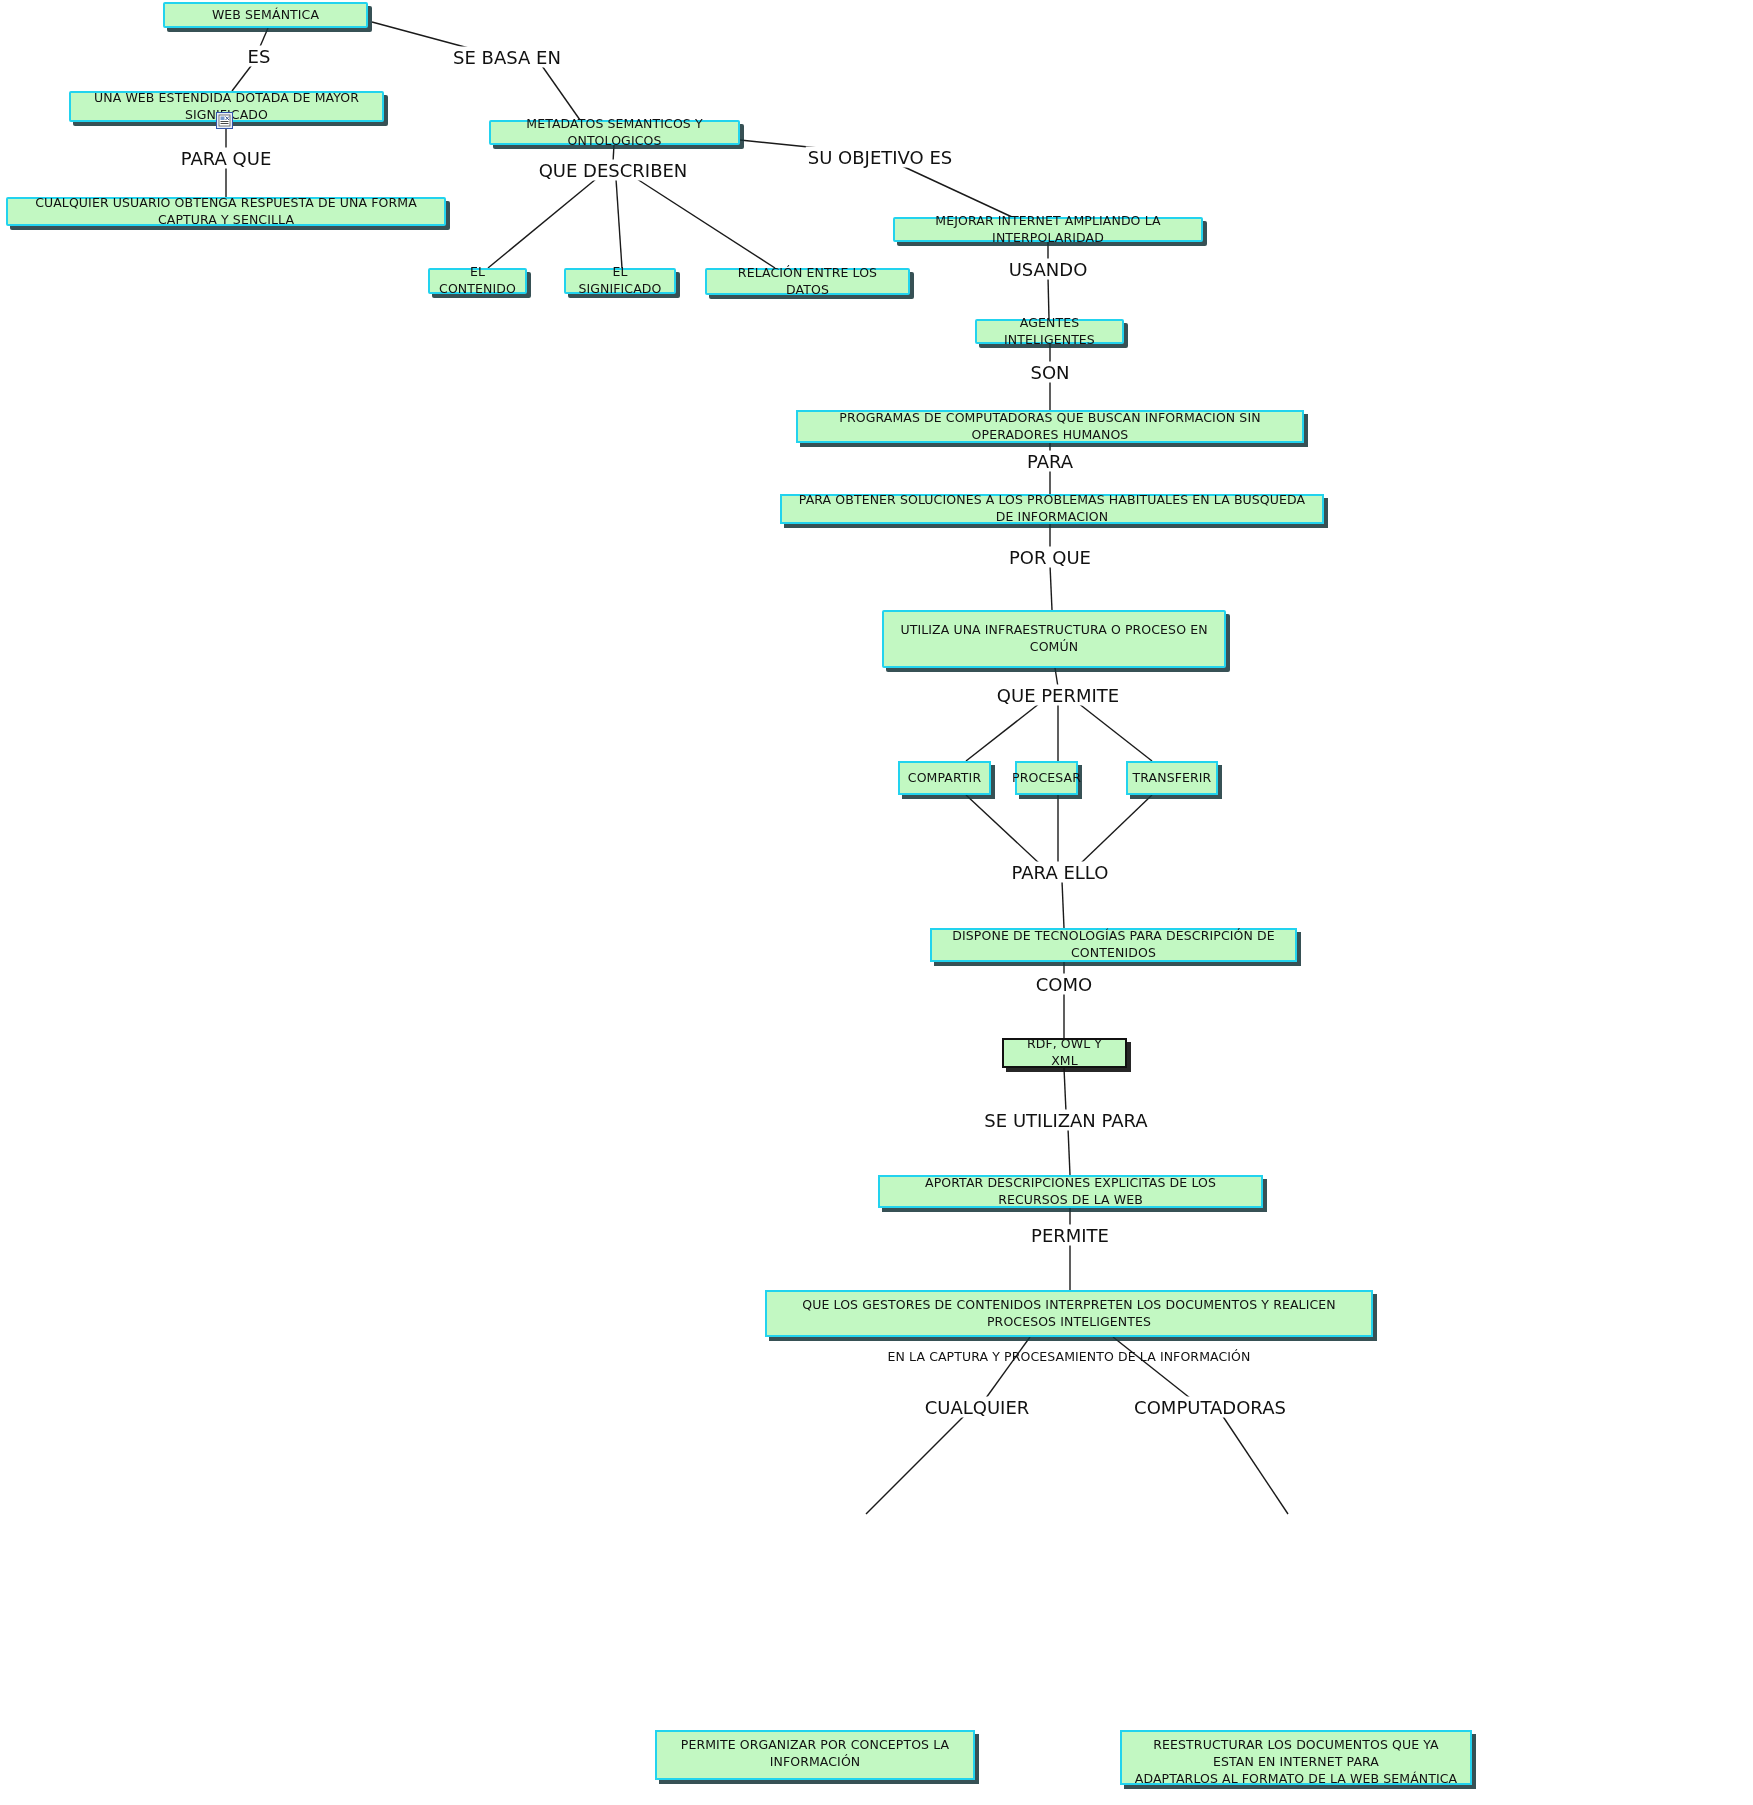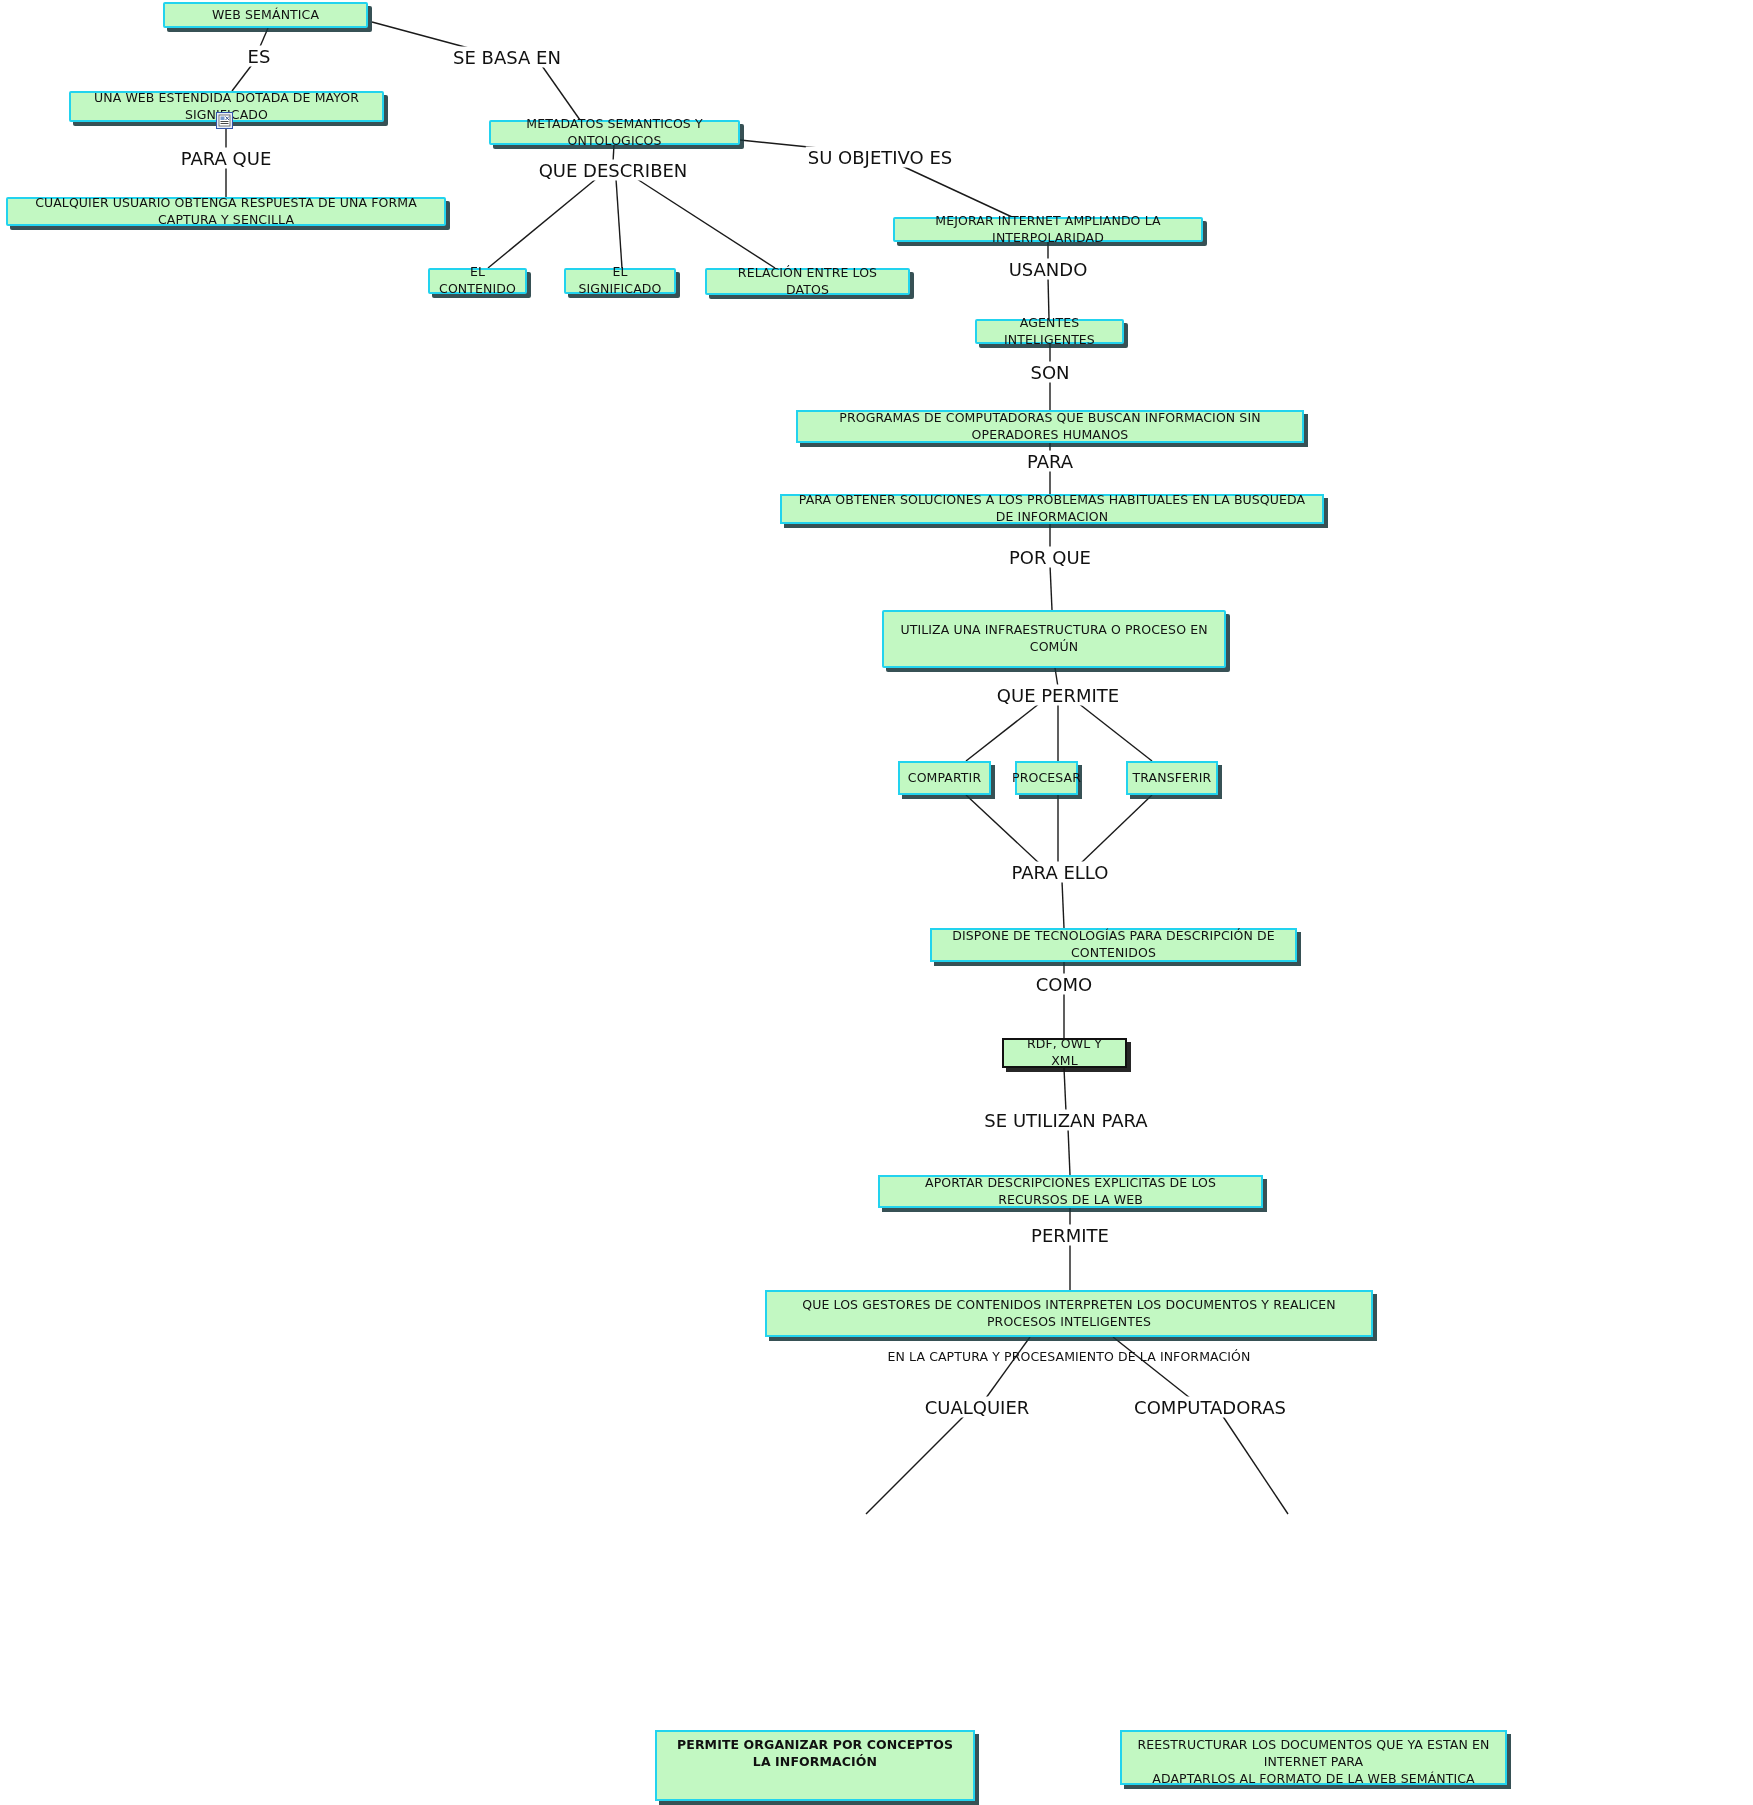--- a/index.html
+++ b/index.html
@@ -229,25 +229,25 @@
     <span>APORTAR DESCRIPCIONES EXPLICITAS DE LOS RECURSOS DE LA WEB</span>
   </div>
 
   <div class="node square top-align" style="left:765px; top:1290px; width:608px; height:47px;">
     <span class="lines">
       <span>QUE LOS GESTORES DE CONTENIDOS INTERPRETEN LOS DOCUMENTOS Y REALICEN PROCESOS INTELIGENTES</span>
       <span class="line2">EN LA CAPTURA Y PROCESAMIENTO DE LA INFORMACIÓN</span>
     </span>
   </div>
 
-  <div class="node square top-align" style="left:655px; top:1730px; width:320px; height:71px;font-weight:bold;">
+  <div class="node square top-align" style="left:655px; top:1730px; width:320px; height:50px;">
     <span>PERMITE ORGANIZAR POR CONCEPTOS LA INFORMACIÓN</span>
   </div>
 
-  <div class="node square top-align" style="left:1120px; top:1730px; width:387px; height:55px;">
+  <div class="node square top-align" style="left:1120px; top:1730px; width:352px; height:55px;">
     <span class="lines">
       <span>REESTRUCTURAR LOS DOCUMENTOS QUE YA ESTAN EN INTERNET PARA</span>
       <span style="display:block;">ADAPTARLOS AL FORMATO DE LA WEB SEMÁNTICA</span>
     </span>
   </div>
 
   <div class="linklabel" style="left:259px; top:56px;"><span>ES</span></div>
 
   <div class="linklabel" style="left:507px; top:57px;"><span>SE BASA EN</span></div>
 

